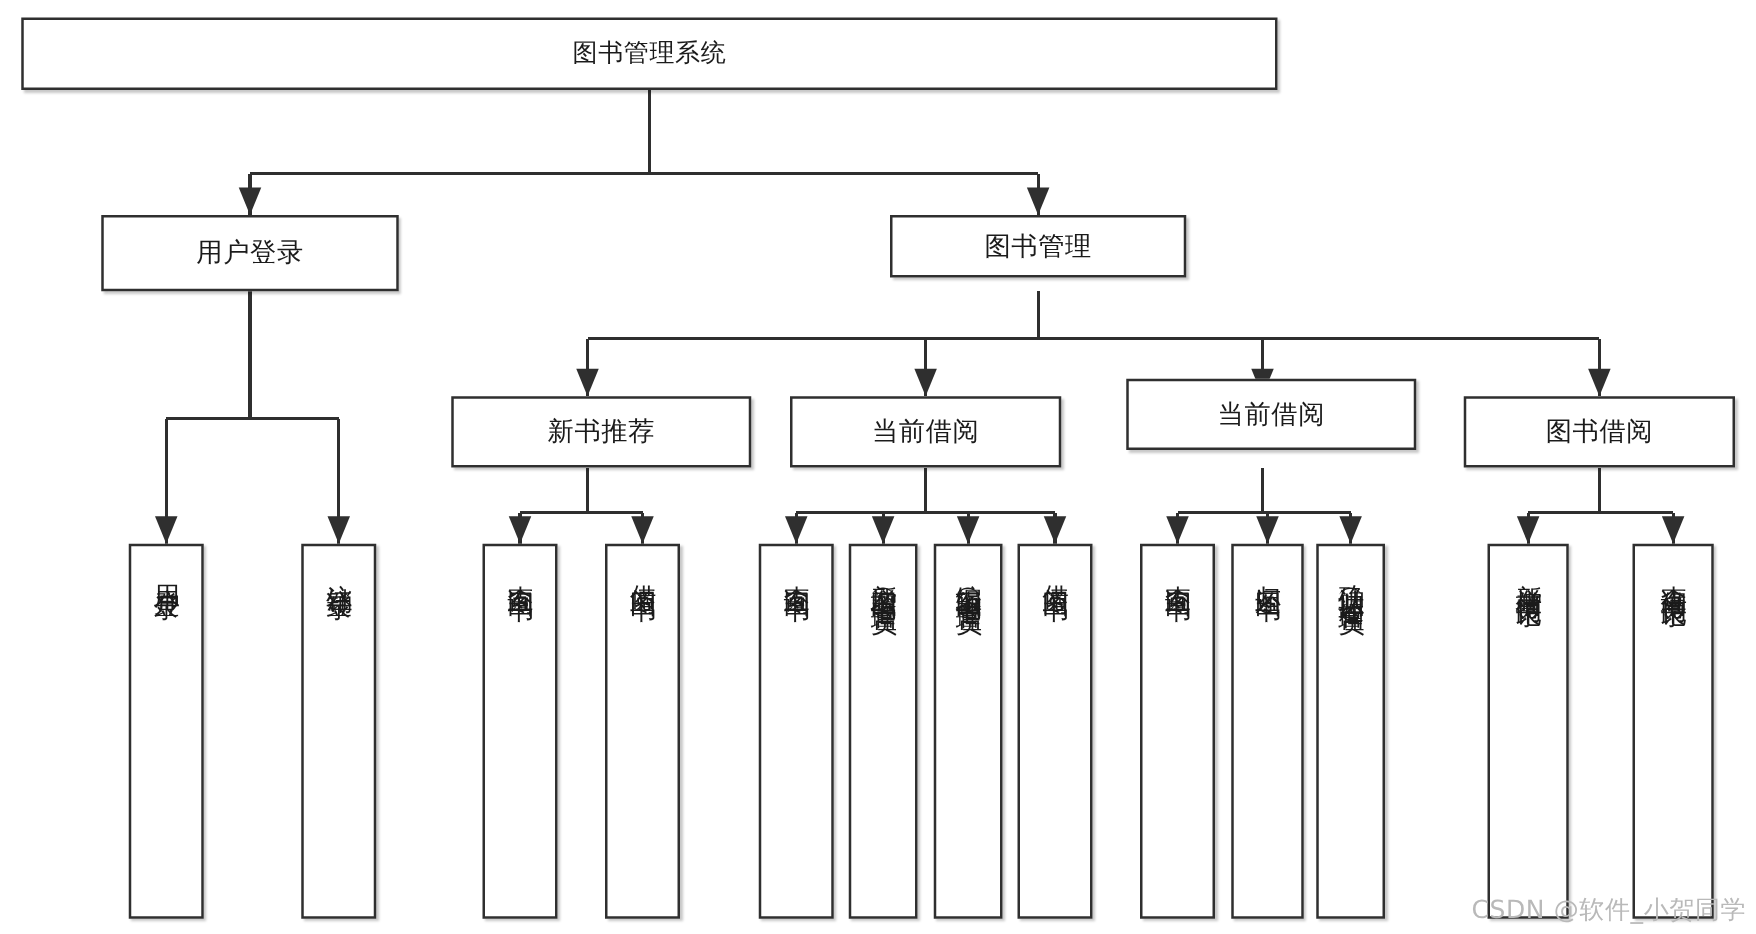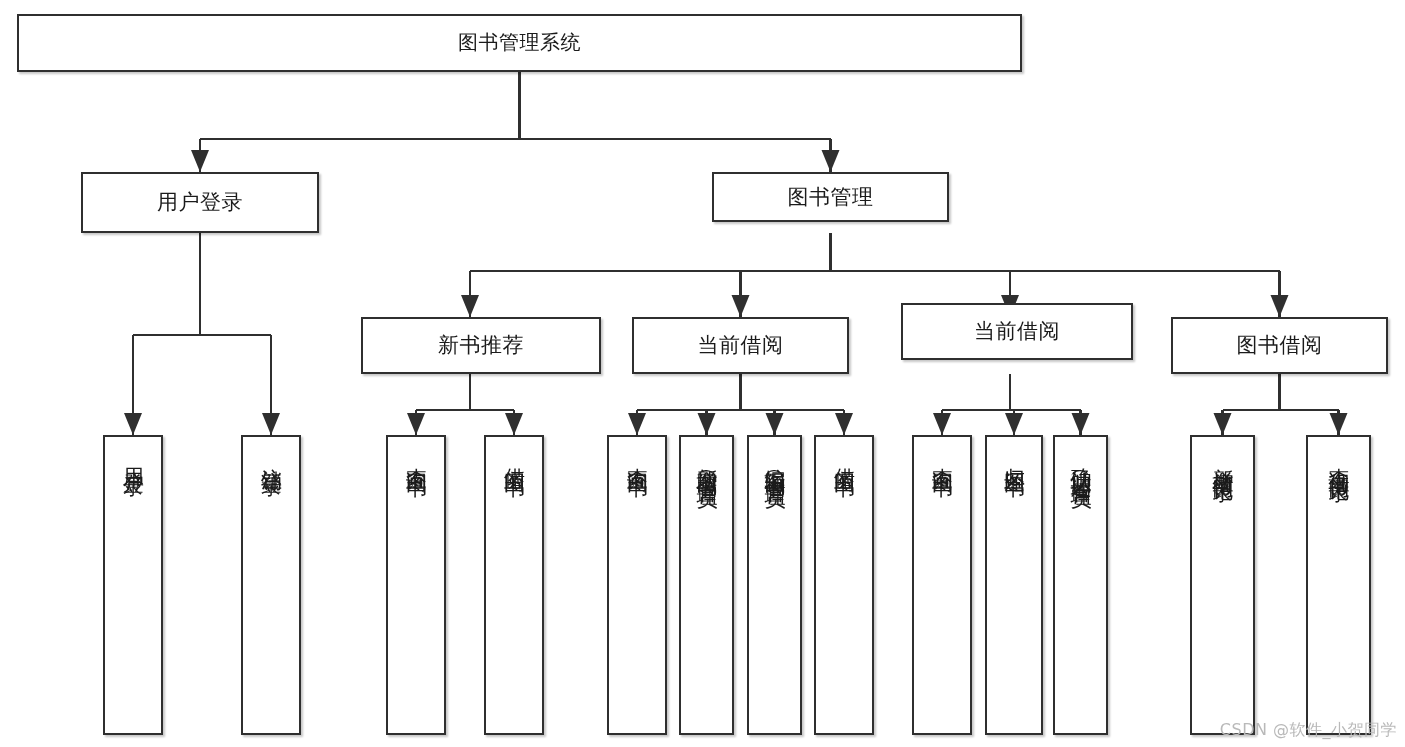--- a/index.html
+++ b/index.html
@@ -59,21 +59,21 @@
     top: 0;
     width: 1405px;
     height: 747px;
     pointer-events: none;
   }
   #watermark {
     position: absolute;
     right: 8px;
     bottom: 6px;
     color: #b9b9b9;
-    font-size: 16px;
+    font-size: 20px;
     letter-spacing: 0.5px;
     white-space: nowrap;
   }
 </style>
 </head>
 <body>
 
 <div id="diagram-root">
   <svg id="edge-layer" viewBox="0 0 1405 747">
       <line x1="519.5" y1="72" x2="519.5" y2="139" stroke="#2f2f2f" stroke-width="2.6" shape-rendering="crispEdges"></line>

